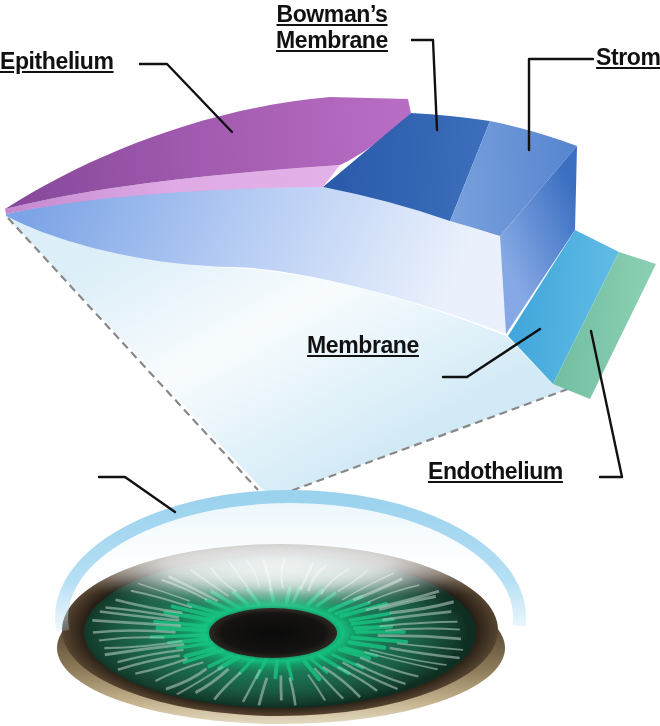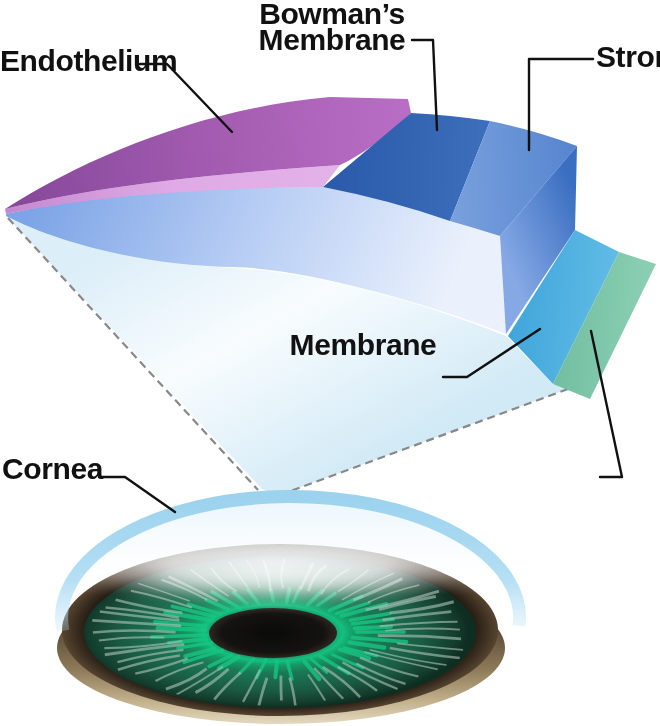--- a/index.html
+++ b/index.html
@@ -2,22 +2,22 @@
 <html><head>
 <meta charset="utf-8">
 <style>
   html,body{margin:0;padding:0;background:#fff;}
   .stage{
     position:relative;width:660px;height:726px;background:#ffffff;
     overflow:hidden;font-family:"Liberation Sans", sans-serif;
   }
   .stage svg{position:absolute;left:0;top:0;}
   .lbl{
-    position:absolute;font-weight:bold;font-size:30px;line-height:26px;
-    color:#111;letter-spacing:-0.4px;white-space:nowrap;
+    position:absolute;font-weight:bold;font-size:23px;line-height:26px;
+    color:#111;letter-spacing:-0.4px;white-space:nowrap;text-decoration:underline;
   }
   .lbl.center{text-align:center;white-space:normal;}
 </style>
 </head>
 <body>
 
 <div class="stage">
 
   <svg width="660" height="726" viewBox="0 0 660 726">
     <defs>
@@ -240,28 +240,28 @@
     <g fill="none" stroke="#111111" stroke-width="2.4" stroke-linejoin="round" stroke-linecap="round">
       <path d="M 140,64 L 167,64 L 232,132"></path>
       <path d="M 412,40 L 433,40 L 437,130"></path>
       <path d="M 593,59 L 529,59 L 529,150"></path>
       <path d="M 443,377 L 467,377 L 540,329"></path>
       <path d="M 600,477 L 622,477 L 591,331"></path>
       <path d="M 99,477 L 125,477 L 175,512"></path>
     </g>
   </svg>
 
-  <div class="lbl" style="left:0px;top:48px">Endothelium</div>
+  <div class="lbl" style="left:0px;top:48px">Epithelium</div>
 
   <div class="lbl center" style="left:232px;top:1px;width:200px">
     <div>Bowman’s</div>
     <div>Membrane</div>
   </div>
 
   <div class="lbl" style="left:596px;top:44px">Stroma</div>
 
   <div class="lbl center" style="left:268px;top:332px;width:190px">
     <div>Membrane</div>
   </div>
 
-
-  <div class="lbl" style="left:2px;top:456px">Cornea</div>
+  <div class="lbl" style="left:428px;top:458px">Endothelium</div>
+
 </div>
 
 </body></html>

